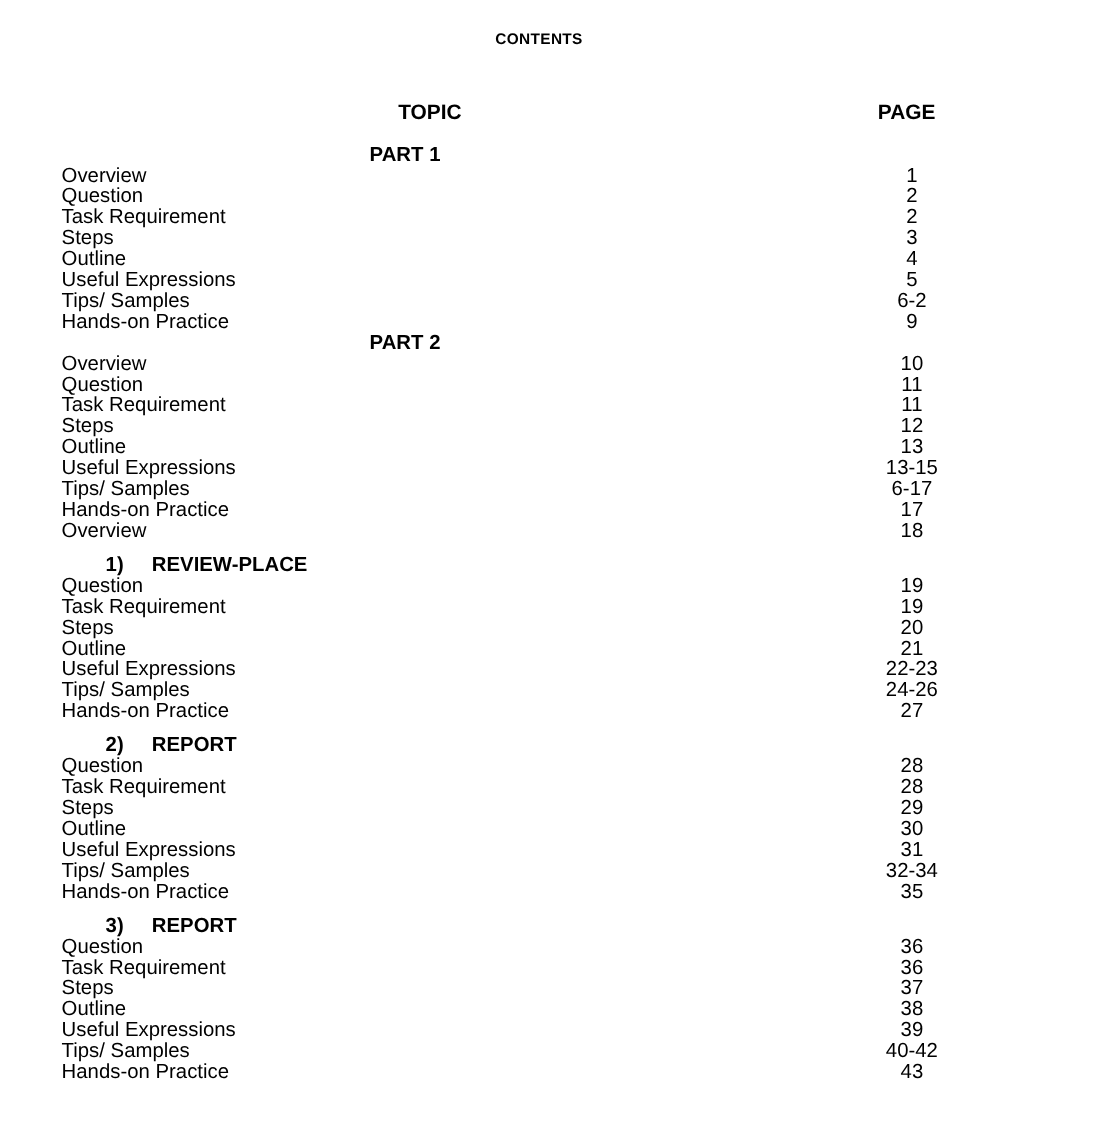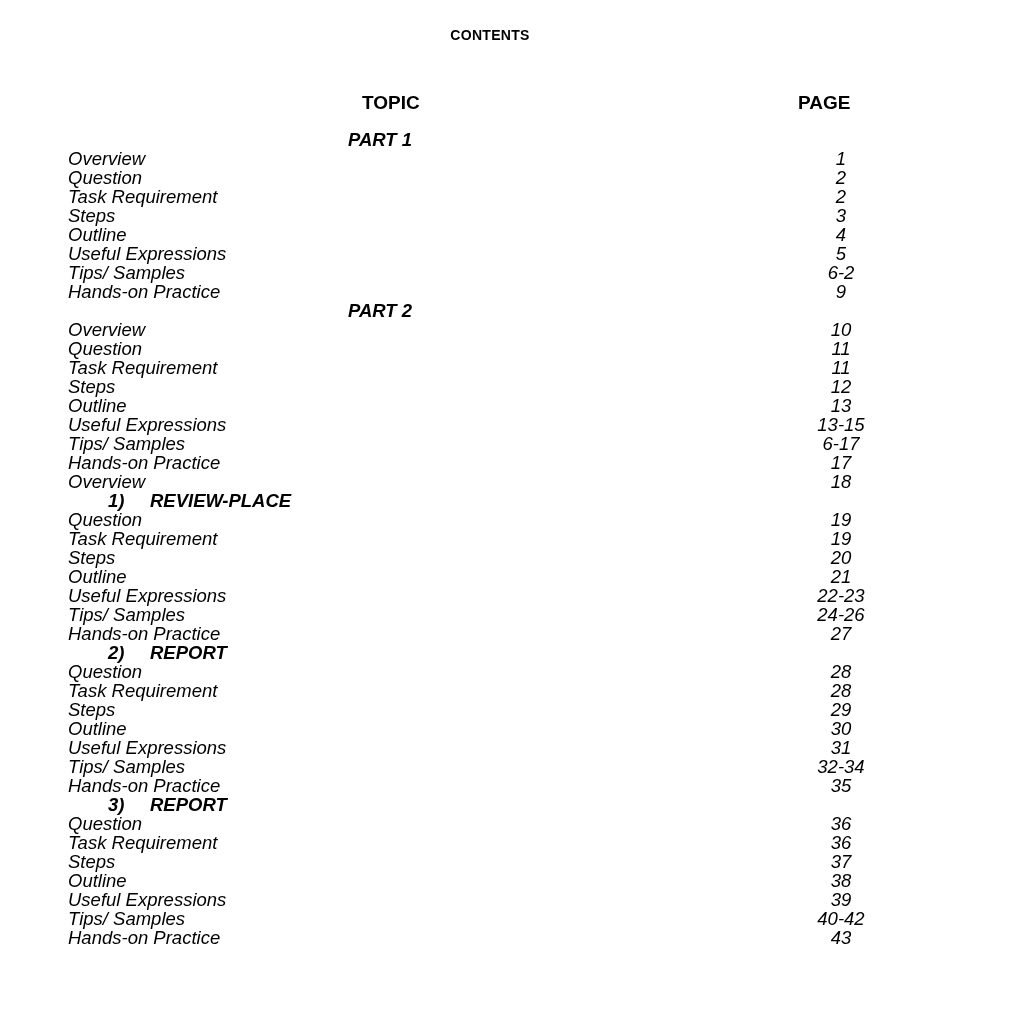--- a/index.html
+++ b/index.html
@@ -7,27 +7,27 @@
       width: 1015px; height: 1024px; position: relative; overflow: hidden;
       font-family: "Liberation Sans", sans-serif; color: #000000;
     }
     .title {
       position: absolute; top: 27px; left: 0; width: 980px; text-align: center;
       font-weight: bold; font-size: 14px; letter-spacing: 0.3px;
     }
     .col-head { position: absolute; top: 92px; font-weight: bold; font-size: 19px; }
     .col-topic { left: 346px; margin-left: 16px; }
     .col-page { left: 798px; width: 70px; text-align: left; }
-    #toc { position: absolute; top: 130px; left: 68px; width: 900px; font-style: italic; }
+    #toc { position: absolute; top: 130px; left: 56px; width: 900px; }
     .row { position: relative; height: 19px; line-height: 19px; font-size: 18.5px; }
     .row .label { position: absolute; left: 0; white-space: nowrap; }
     .row .page { position: absolute; left: 738px; width: 70px; text-align: center; }
     .part-head { font-weight: bold; }
     .part-head .label { left: 280px; }
-    .sub-head { font-weight: bold; }
+    .sub-head { font-weight: bold; margin-top: 12px; }
     .sub-head .label { left: 40px; }
     .sub-head .num { display: inline-block; width: 42px; }
   </style>
 </head>
 <body>
 
 <div class="title">CONTENTS</div>
 <div class="col-head col-topic">TOPIC</div>
 <div class="col-head col-page">PAGE</div>
 

